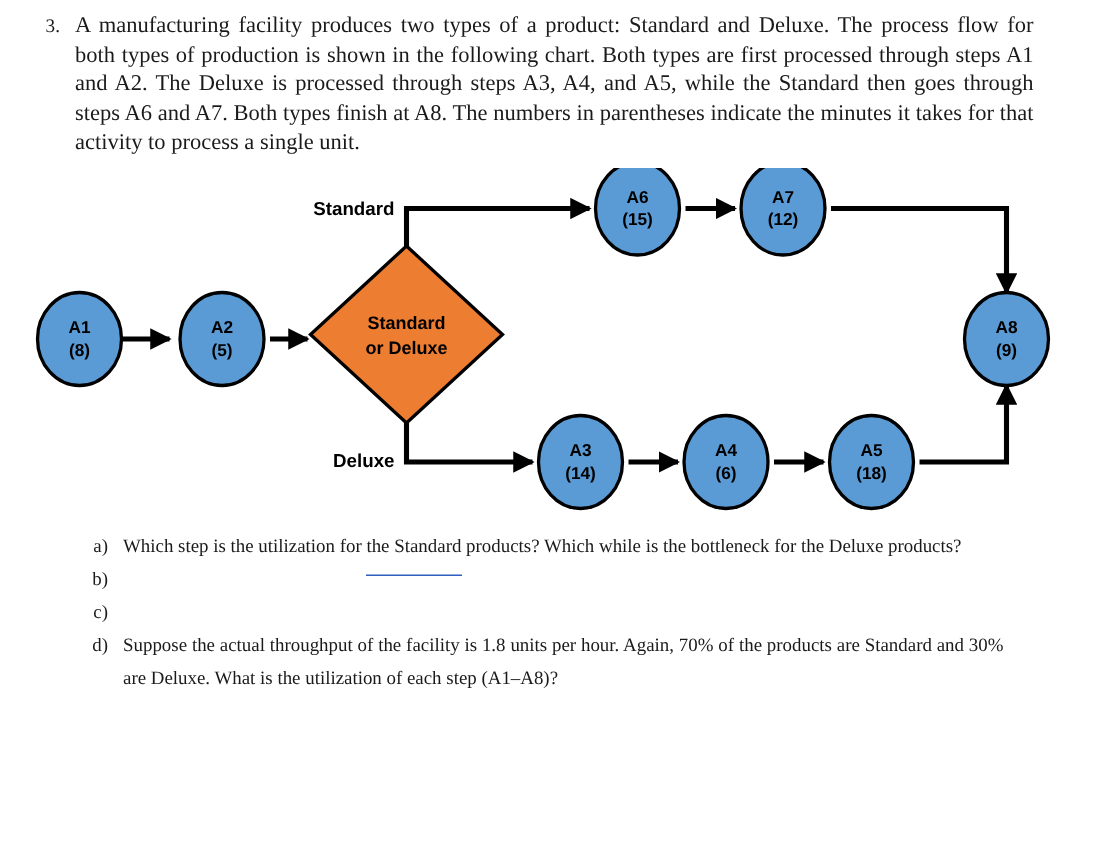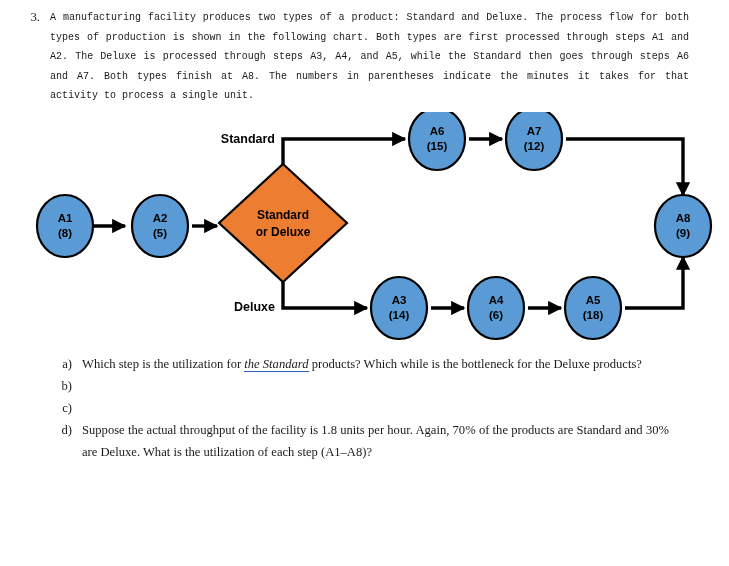--- a/index.html
+++ b/index.html
@@ -32,31 +32,31 @@
     flex: 0 0 40px;
     text-align: right;
     padding-right: 10px;
     font-size: 12.8px;
     line-height: 19.5px;
     font-family: "Liberation Serif", serif;
   }
   .problem-body {
     flex: 1 1 auto;
     padding-right: 40px;
-    font-size: 10px;
+    font-size: 15px;
     line-height: 19.5px;
     text-align: justify;
     text-justify: inter-word;
-    font-family: Liberation Mono, monospace;
+    font-family: Liberation Serif, serif;
   }
 
   
   .diagram {
     position: absolute;
-    left: 12px;
+    left: 0;
     top: 112px;
     width: 645px;
     height: 240px;
   }
   .diagram svg { display: block; }
 
   .node-shape {
     fill: #5b9bd5;
     stroke: #000000;
     stroke-width: 2.2;
@@ -123,22 +123,21 @@
     flex: 1 1 auto;
     padding-right: 60px;
     font-size: 12.6px;
     line-height: 22px;
     text-align: justify;
     text-justify: inter-word;
     font-family: "Liberation Serif", serif;
   }
   .grammar-underline {
     border-bottom: 1.5px solid #2f5fbf;
-    padding-bottom: 0px;
-    font-style: italic;
+    padding-bottom: 12px;
   }
 </style>
 </head>
 <body>
 
 <div class="problem">
   <div class="problem-row">
     <div class="problem-num">3.</div>
     <div class="problem-body">A manufacturing facility produces two types of a product: Standard and Deluxe. The process flow for both types of production is shown in the following chart. Both types are first processed through steps A1 and A2. The Deluxe is processed through steps A3, A4, and A5, while the Standard then goes through steps A6 and A7. Both types finish at A8. The numbers in parentheses indicate the minutes it takes for that activity to process a single unit.</div>
   </div>

